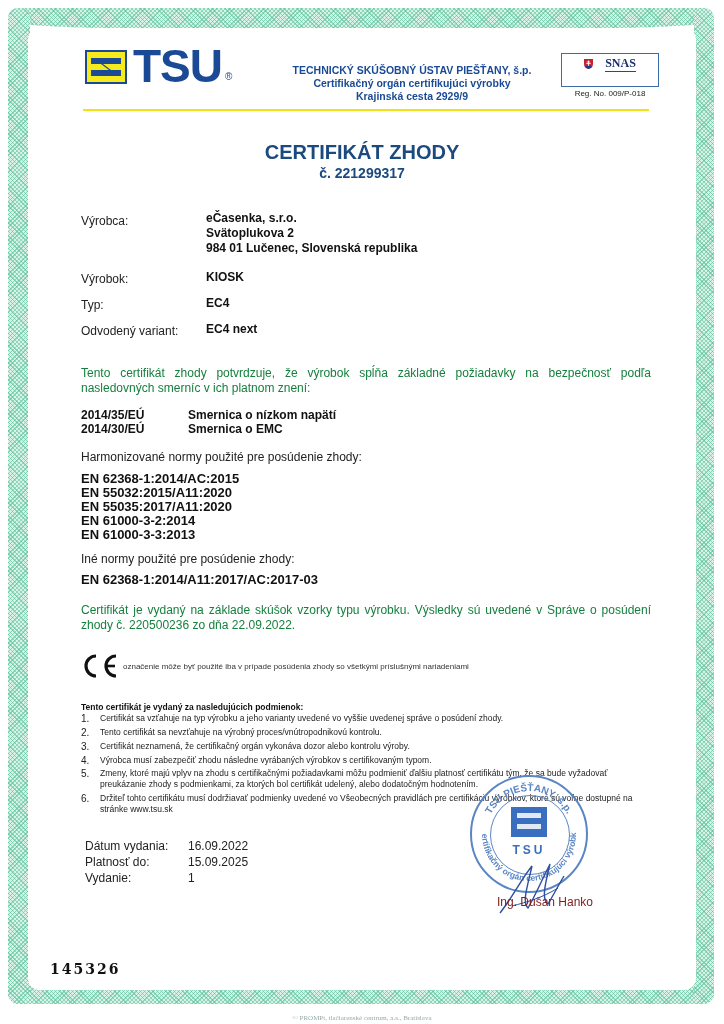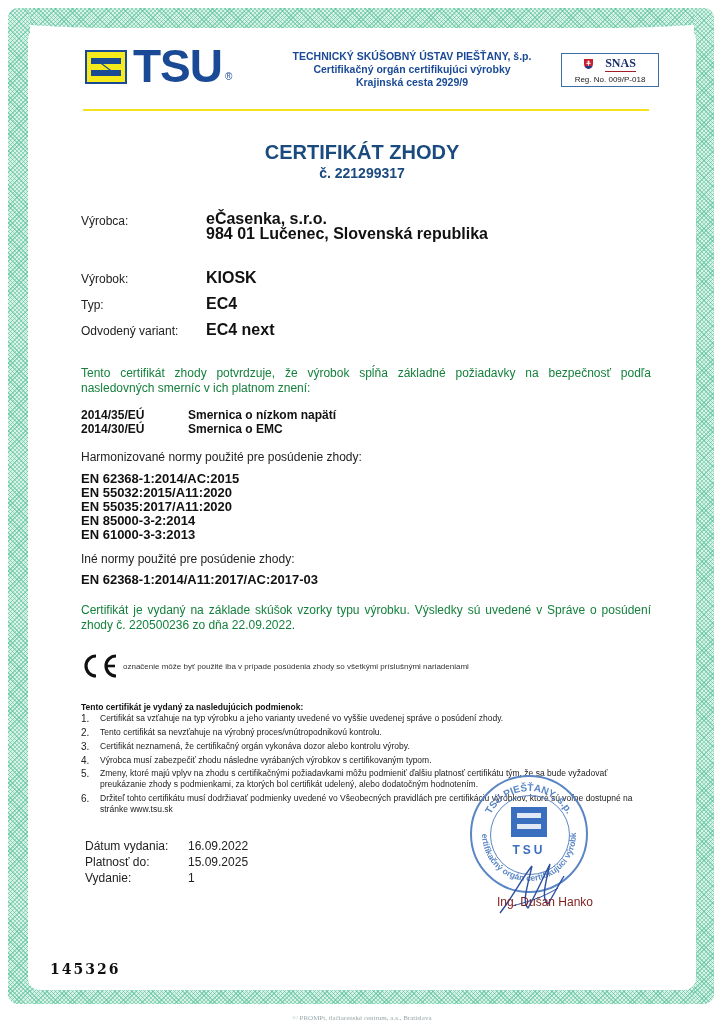--- a/index.html
+++ b/index.html
@@ -37,37 +37,37 @@
 
     
     .logo { position: absolute; left: 85px; top: 48px; display: flex; align-items: flex-end; }
     .logo-box {
       width: 42px; height: 34px; background: #f6ea1c; border: 2px solid #1a4a96; box-sizing: border-box;
       position: relative;
     }
     .logo-text { font-weight: bold; font-size: 46px; color: #1a4a96; line-height: 36px; margin-left: 6px; letter-spacing: -1px; }
     .logo-reg { font-size: 10px; color: #1a4a96; margin-left: 3px; margin-bottom: 2px; }
     .org-block {
-      position: absolute; left: 282px; top: 50px; width: 260px; text-align: center;
+      position: absolute; left: 282px; top: 64px; width: 260px; text-align: center;
       color: #1a4a96; font-weight: bold; font-size: 10.5px; line-height: 13px;
     }
     .snas-box {
       position: absolute; left: 561px; top: 53px; width: 98px; height: 34px;
       border: 1px solid #3b6ea8; box-sizing: border-box; text-align: center;
     }
     .snas-title { font-family: "Liberation Serif", serif; font-weight: bold; font-size: 12px; color: #1a2f6e; margin-top: 2px; display: inline-flex; align-items: center; gap: 12px; }
     .snas-title .txt { border-bottom: 1px solid #a01d2a; }
-    .snas-reg { font-size: 8px; color: #222; margin-top: 2px; }
+    .snas-reg { font-size: 8px; color: #222; margin-top: 16px; }
     .yellow-rule { position: absolute; left: 83px; top: 109px; width: 566px; height: 2px; background: #f2e21a; }
 
     .title { position: absolute; left: 0; right: 0; top: 141px; text-align: center; color: #1a4a7e; font-weight: bold; font-size: 20px; }
     .cert-no { position: absolute; left: 0; right: 0; top: 165px; text-align: center; color: #1a4a7e; font-weight: bold; font-size: 14px; }
 
     .field { position: absolute; left: 81px; font-size: 12px; color: #222; }
-    .fval { position: absolute; left: 206px; font-size: 16px; font-weight: bold; color: #111; line-height: 15px; }
+    .fval { position: absolute; left: 206px; font-size: 12px; font-weight: bold; color: #111; line-height: 15px; }
 
     .para { position: absolute; left: 81px; width: 570px; font-size: 12px; color: #15803d; line-height: 15px; text-align: justify; }
     .dir-code { position: absolute; left: 81px; font-size: 12px; font-weight: bold; }
     .dir-name { position: absolute; left: 188px; font-size: 12px; font-weight: bold; }
     .std { position: absolute; left: 81px; font-size: 13px; font-weight: bold; line-height: 13.5px; }
 
     .ce-mark { position: absolute; left: 80px; top: 653px; font-family: "Liberation Sans", sans-serif; font-size: 26px; font-weight: normal; letter-spacing: -3px; color: #111; }
     .ce-text { position: absolute; left: 123px; top: 662px; font-size: 8px; color: #333; }
 
     .cond-head { position: absolute; left: 81px; top: 702px; font-size: 8.5px; font-weight: bold; }
@@ -127,20 +127,21 @@
   <div class="snas-reg">Reg. No. 009/P-018</div>
 </div>
 <div class="yellow-rule"></div>
 
 <div class="title">CERTIFIKÁT ZHODY</div>
 <div class="cert-no">č. 221299317</div>
 
 <div class="field" style="top:214px">Výrobca:</div>
 <div class="fval" style="top:211px">
   <div>eČasenka, s.r.o.</div>
+  <div>Svätoplukova 2</div>
   <div>984 01 Lučenec, Slovenská republika</div>
 </div>
 
 <div class="field" style="top:272px">Výrobok:</div>
 <div class="fval" style="top:270px">KIOSK</div>
 
 <div class="field" style="top:298px">Typ:</div>
 <div class="fval" style="top:296px">EC4</div>
 
 <div class="field" style="top:324px">Odvodený variant:</div>
@@ -150,21 +151,21 @@
 
 <div class="dir-code" style="top:408px">2014/35/EÚ</div>
 <div class="dir-name" style="top:408px">Smernica o nízkom napätí</div>
 <div class="dir-code" style="top:422px">2014/30/EÚ</div>
 <div class="dir-name" style="top:422px">Smernica o EMC</div>
 
 <div class="field" style="top:450px">Harmonizované normy použité pre posúdenie zhody:</div>
 <div class="std" style="top:472px">EN 62368-1:2014/AC:2015</div>
 <div class="std" style="top:486px">EN 55032:2015/A11:2020</div>
 <div class="std" style="top:500px">EN 55035:2017/A11:2020</div>
-<div class="std" style="top:514px">EN 85000-3-2:2014</div>
+<div class="std" style="top:514px">EN 61000-3-2:2014</div>
 <div class="std" style="top:528px">EN 61000-3-3:2013</div>
 
 <div class="field" style="top:552px">Iné normy použité pre posúdenie zhody:</div>
 <div class="std" style="top:573px">EN 62368-1:2014/A11:2017/AC:2017-03</div>
 
 <div class="para" style="top:603px">Certifikát je vydaný na základe skúšok vzorky typu výrobku. Výsledky sú uvedené v Správe o posúdení zhody č. 220500236 zo dňa 22.09.2022.</div>
 
 <div class="ce-mark">
   <svg width="40" height="26" viewBox="0 0 40 26">
     <path d="M16 3 A10 10 0 1 0 16 23" fill="none" stroke="#111" stroke-width="3.2"></path>

